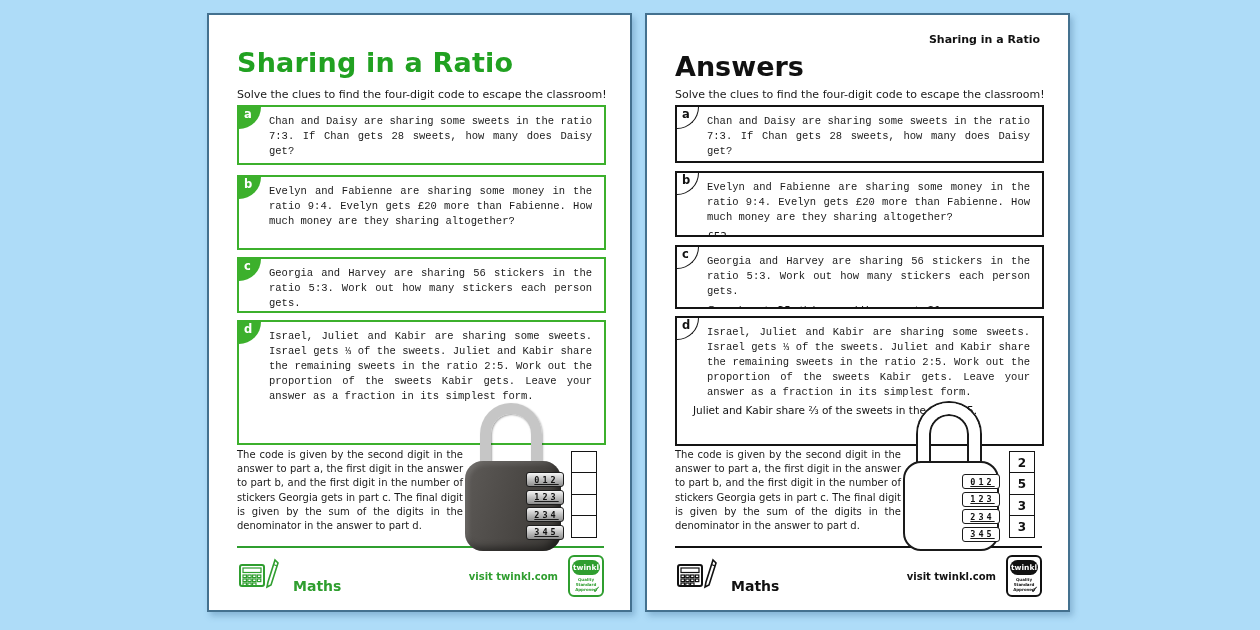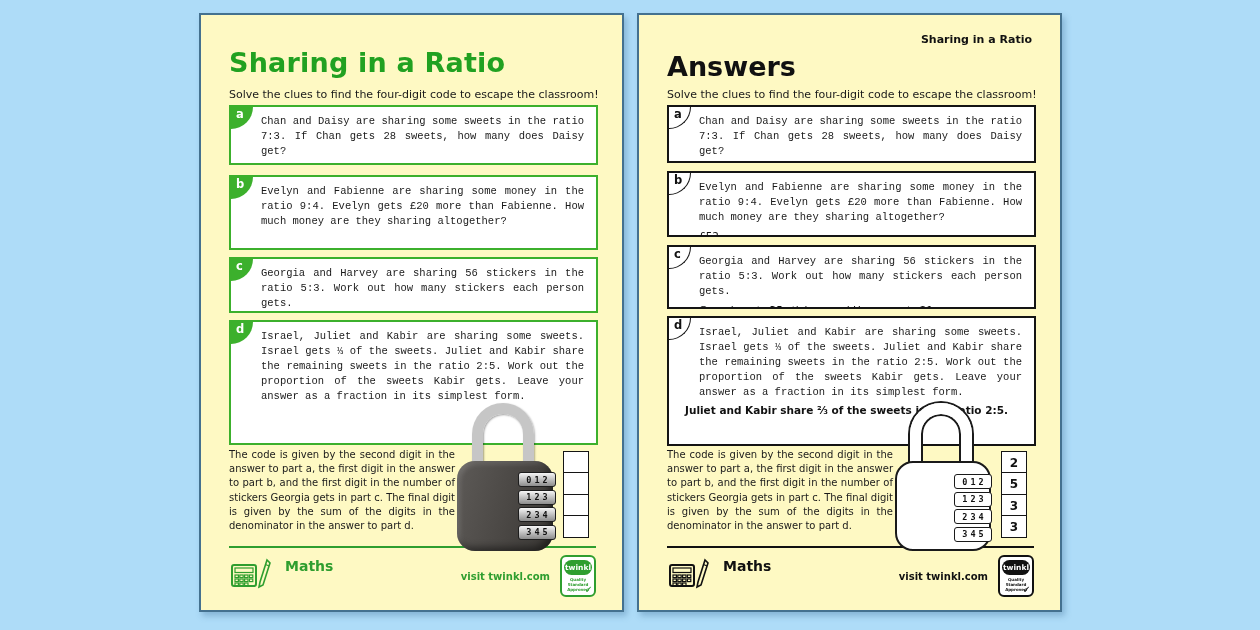--- a/index.html
+++ b/index.html
@@ -5,22 +5,23 @@
   * { box-sizing: border-box; margin: 0; padding: 0; }
   html,body { width:1260px; height:630px; overflow:hidden; }
   body {
     background:#aedcf8;
     font-family:"DejaVu Sans", sans-serif;
     position:relative;
     color:#1a1a1a;
   }
   .page {
     position:absolute; top:13px; width:425px; height:599px;
-    background:#fef9c3; border:2px solid #44718f;
+    background:#ffffff; border:2px solid #44718f;
     box-shadow: 3px 4px 6px rgba(60,110,150,.35);
+    margin-left: 8px;
   }
   .page-left  { left:199px; }
   .page-right { left:637px; }
 
   
   .ws-title {
     position:absolute; left:28px; top:32px;
     font-size:27px; font-weight:bold; color:#21a121; letter-spacing:.2px;
   }
   .ans-title {
@@ -61,21 +62,21 @@
   .green .qlabel { background:#3cb02c; color:#fff; }
   .dark  .qlabel { background:#fff; color:#111;
     border-right:1.8px solid #141414; border-bottom:1.8px solid #141414; }
   .qtext {
     font-size:10.5px; line-height:15px; text-align:justify; color:#1a1a1a;font-family:Liberation Mono, monospace;
   }
   .ans-bold {
     font-size:10.5px; font-weight:normal; margin-top:5px; color:#111;
   }
   .ans-line {
-    font-size:10.5px; font-weight:bold; margin-top:4px; margin-left:-14px; color:#111;
+    font-size:10.5px; font-weight:normal; margin-top:4px; margin-left:-14px; color:#111;
   }
 
   
   .bottom-text {
     position:absolute; left:28px; top:433px; width:226px;
     font-size:10px; line-height:14.2px; text-align:justify;
   }
   .code-col { position:absolute; left:362px; top:436px; z-index:6; }
   .code-box {
     width:26px; height:23px; border:1.6px solid #141414; margin-top:-1.6px;
@@ -101,42 +102,42 @@
   }
   .lock-body {
     position:absolute; left:0; top:58px; width:96px; height:90px;
     border-radius:18px;
   }
   .dark-lock .lock-body {
     background: linear-gradient(105deg,#5d5a57 0%, #4a4744 55%, #393734 100%);
     box-shadow: inset -4px -4px 7px rgba(0,0,0,.45), inset 3px 3px 5px rgba(255,255,255,.14);
   }
   .outline-lock .lock-body { background:#fff; border:2px solid #1a1a1a; }
-  .dials { position:absolute; right:-3px; top:11px; width:38px; }
+  .dials { position:absolute; right:-3px; top:11px; width:38px;text-decoration:underline; }
   .dial {
     width:38px; height:15px; margin-bottom:2.5px; border-radius:3px;
     font-family:"DejaVu Sans Mono", monospace;
     font-size:8.5px; font-weight:bold; letter-spacing:3px; text-indent:3px;
     display:flex; align-items:center; justify-content:center;
   }
   .dark-lock .dial {
     background: linear-gradient(#f6f6f6,#8d8d8d);
     border:1px solid #1d1d1d; color:#111;
   }
   .outline-lock .dial { background:#fff; border:1.6px solid #1a1a1a; color:#111; }
 
   
   .footer {
     position:absolute; left:28px; right:26px; top:531px;
     border-top:2.5px solid; padding-top:7px;
     display:flex; justify-content:space-between; align-items:center;
   }
   .green-f { color:#2f9e2f; border-color:#2f9e2f; }
   .dark-f  { color:#111; border-color:#111; }
-  .f-left { display:flex; align-items:flex-start; gap:10px; }
+  .f-left { display:flex; align-items:flex-end; gap:10px; }
   .f-subject { font-size:14px; font-weight:bold; }
   .f-right { display:flex; align-items:center; gap:10px; }
   .f-visit { font-size:10px; font-weight:bold; }
   .badge {
     position:relative; display:block; width:36px; height:42px;
     border:2px solid currentColor; border-radius:6px; background:#fff;
   }
   .badge-cloud {
     position:absolute; top:3px; left:2px; right:2px; height:15px;
     border-radius:8px; color:#fff; font-size:7.5px; font-weight:bold;

